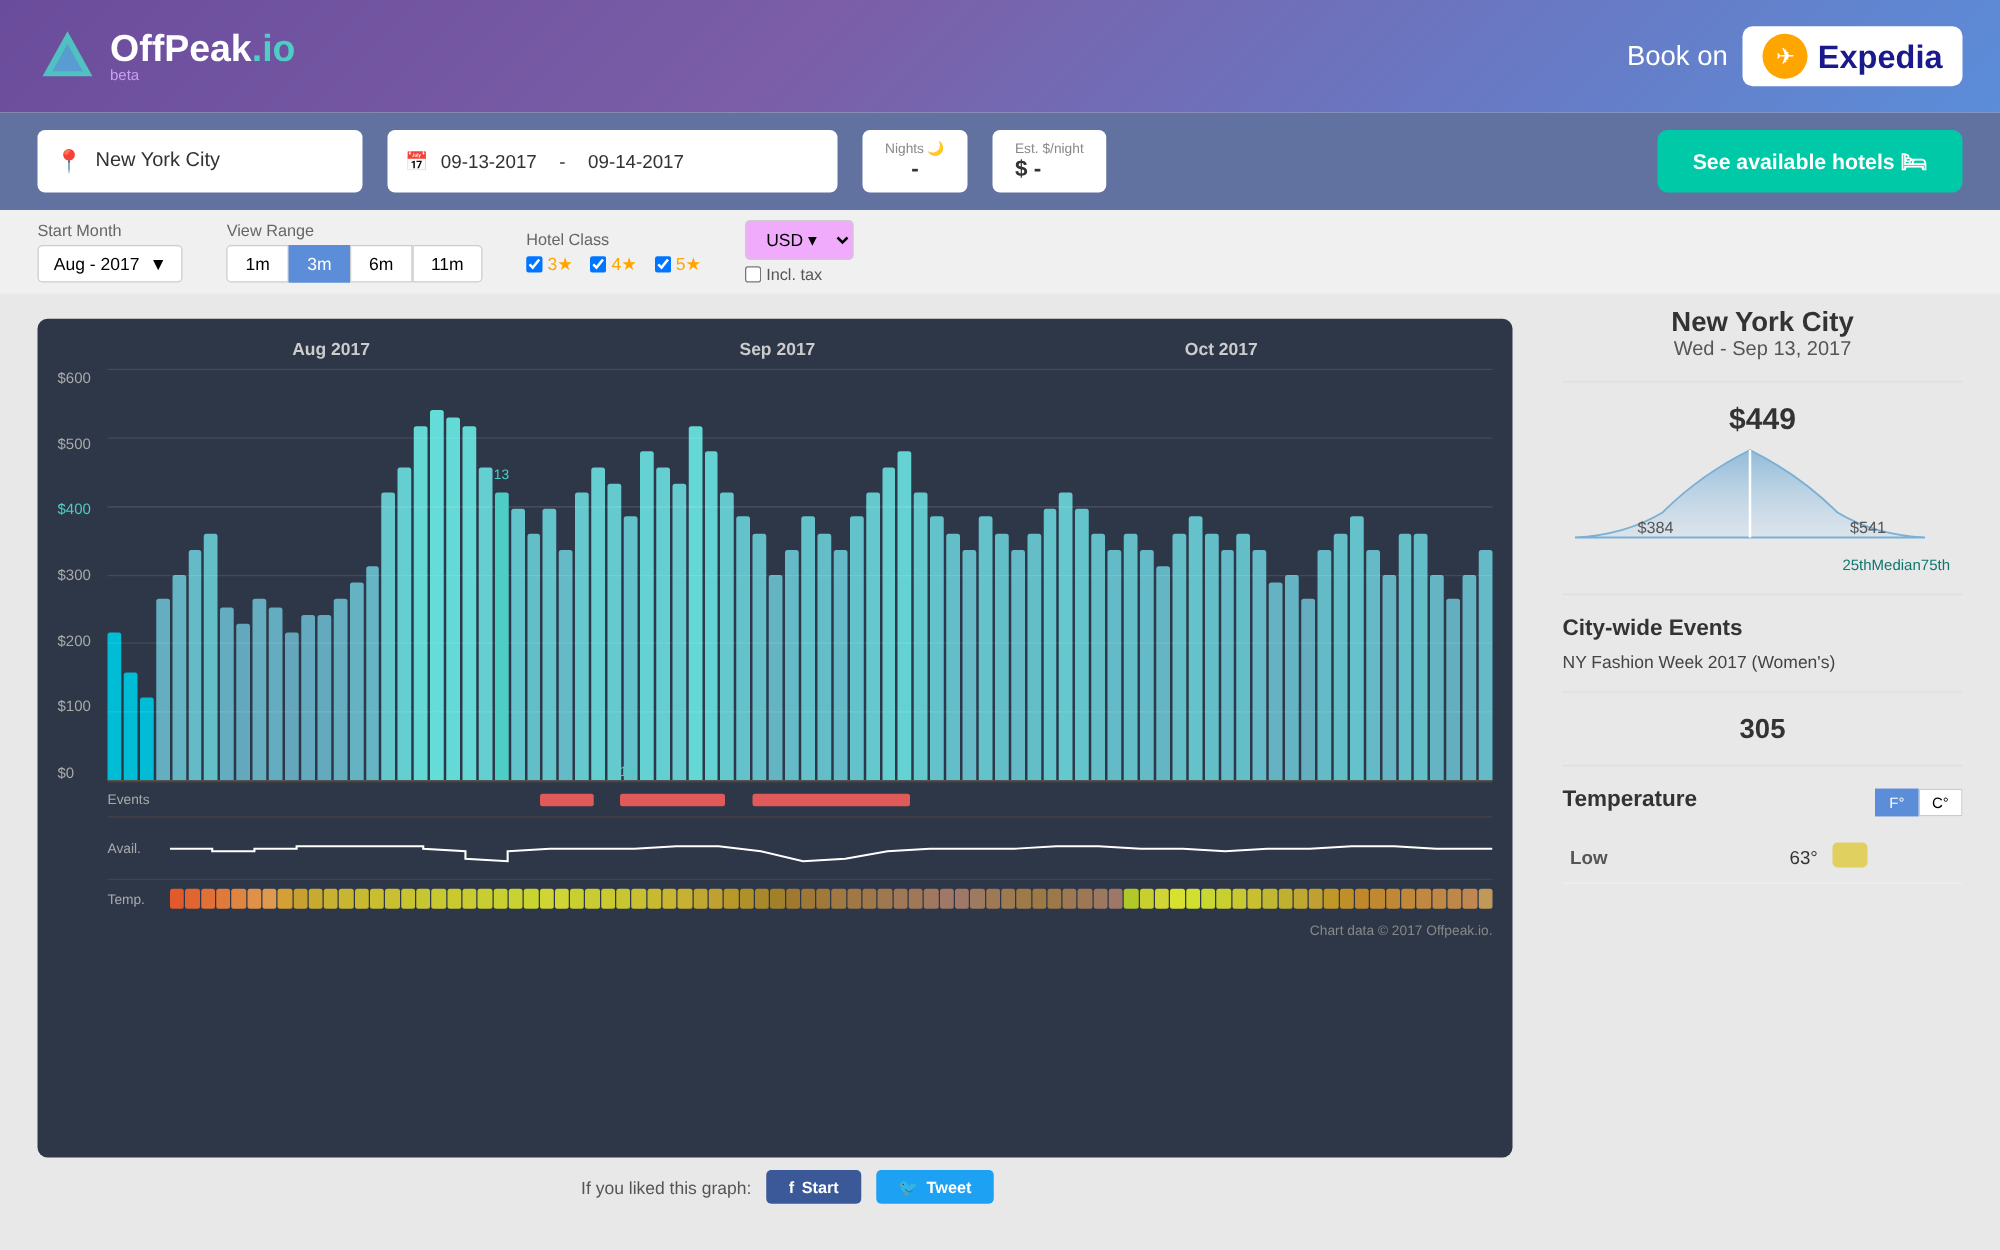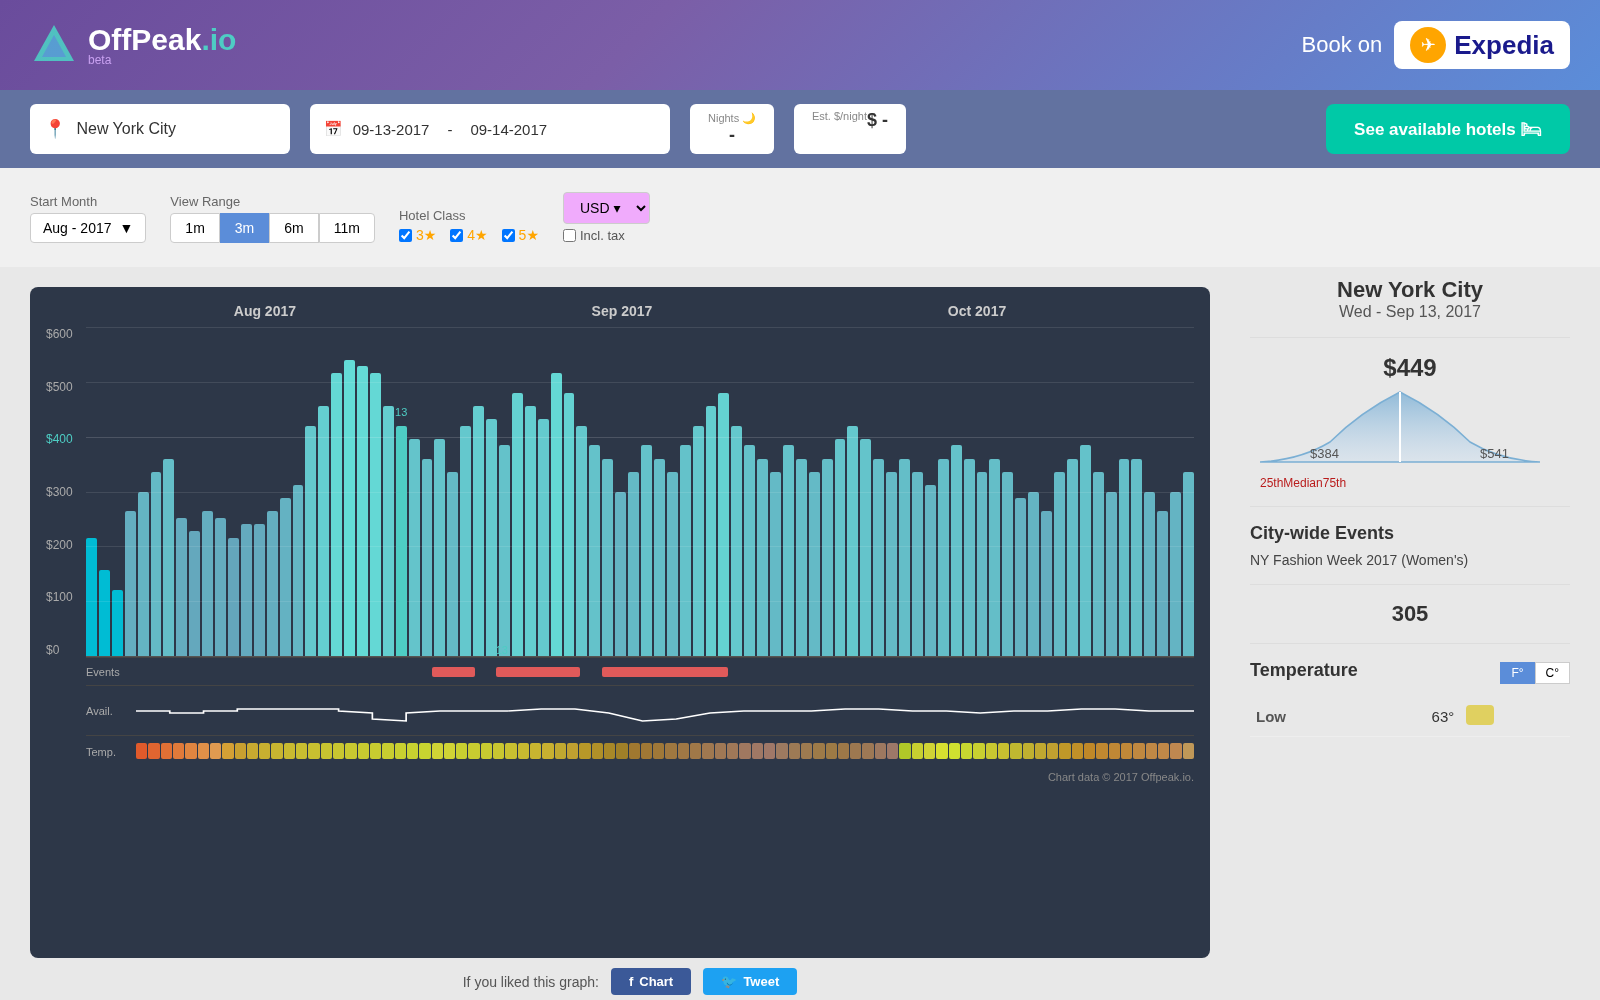--- a/index.html
+++ b/index.html
@@ -92,44 +92,44 @@
       display: flex; flex-direction: column; justify-content: center;
     }
     .nights-label { font-size: 11px; color: #888; }
     .nights-value { font-size: 18px; font-weight: bold; color: #333; }
     .est-block {
       background: white;
       border-radius: 6px;
       padding: 6px 18px;
       text-align: left;
       height: 50px;
-      display: flex; flex-direction: row; justify-content: center;
+      display: flex; flex-direction: column; justify-content: center;
     }
     .cta-button {
       background: #00c9a7;
       color: white;
       border: none;
       border-radius: 8px;
       padding: 12px 28px;
       font-size: 17px;
       font-weight: bold;
       cursor: pointer;
       white-space: nowrap;
       margin-left: auto;
       height: 50px;
       display: flex; align-items: center; gap: 8px;
     }
 
     
     .controls {
       background: #f0f0f0;
-      padding: 24px 30px;
-      display: flex;
-      align-items: flex-end;
-      gap: 24px;
+      padding: 8px 30px;
+      display: flex;
+      align-items: center;
+      gap: 35px;
     }
     .ctrl-group { display: flex; flex-direction: column; gap: 4px; }
     .ctrl-label { font-size: 13px; color: #666; }
     .ctrl-select {
       border: 1px solid #ccc;
       border-radius: 4px;
       padding: 6px 12px;
       font-size: 14px;
       background: white;
       cursor: pointer;
@@ -614,21 +614,21 @@
             </div>
         </div>
       </div>
       <div class="chart-footer">Chart data © 2017 Offpeak.io.</div>
     </div>
 
     <div class="share-row">
       <span>If you liked this graph:</span>
       <button class="share-btn fb-btn">
         <span>f</span>
-        <span>Chart</span>
+        <span>Start</span>
       </button>
       <button class="share-btn tw-btn">
         <span>🐦</span>
         <span>Tweet</span>
       </button>
     </div>
   </div>
 
   <div class="sidebar">
     <div class="sidebar-header">
@@ -644,21 +644,21 @@
           <linearGradient id="bellGrad" x1="0" y1="0" x2="0" y2="1">
             <stop offset="0%" stop-color="#7bafd4" stop-opacity="0.8"></stop>
             <stop offset="100%" stop-color="#c8ddf0" stop-opacity="0.4"></stop>
           </linearGradient>
         </defs>
         <path d="M10,80 Q50,78 80,60 Q110,30 150,10 Q190,30 220,60 Q250,78 290,80 Z" fill="url(#bellGrad)" stroke="#7bafd4" stroke-width="1.5"></path>
         <line x1="150" y1="10" x2="150" y2="80" stroke="white" stroke-width="2"></line>
         <text x="60" y="76" font-size="13" fill="#555">$384</text>
         <text x="230" y="76" font-size="13" fill="#555">$541</text>
       </svg>
-      <div style="display:flex;justify-content:flex-start;font-size:12px;color:#b91c1c;padding:0 10px;">
+      <div style="display:flex;justify-content:flex-end;font-size:12px;color:#0f766e;padding:0 10px;">
         <span>25th</span>
         <span>Median</span>
         <span>75th</span>
       </div>
     </div>
     <hr class="divider">
 
     <div class="events-section">
       <div class="section-title">City-wide Events</div>
       <div class="event-name">NY Fashion Week 2017 (Women's)</div>

